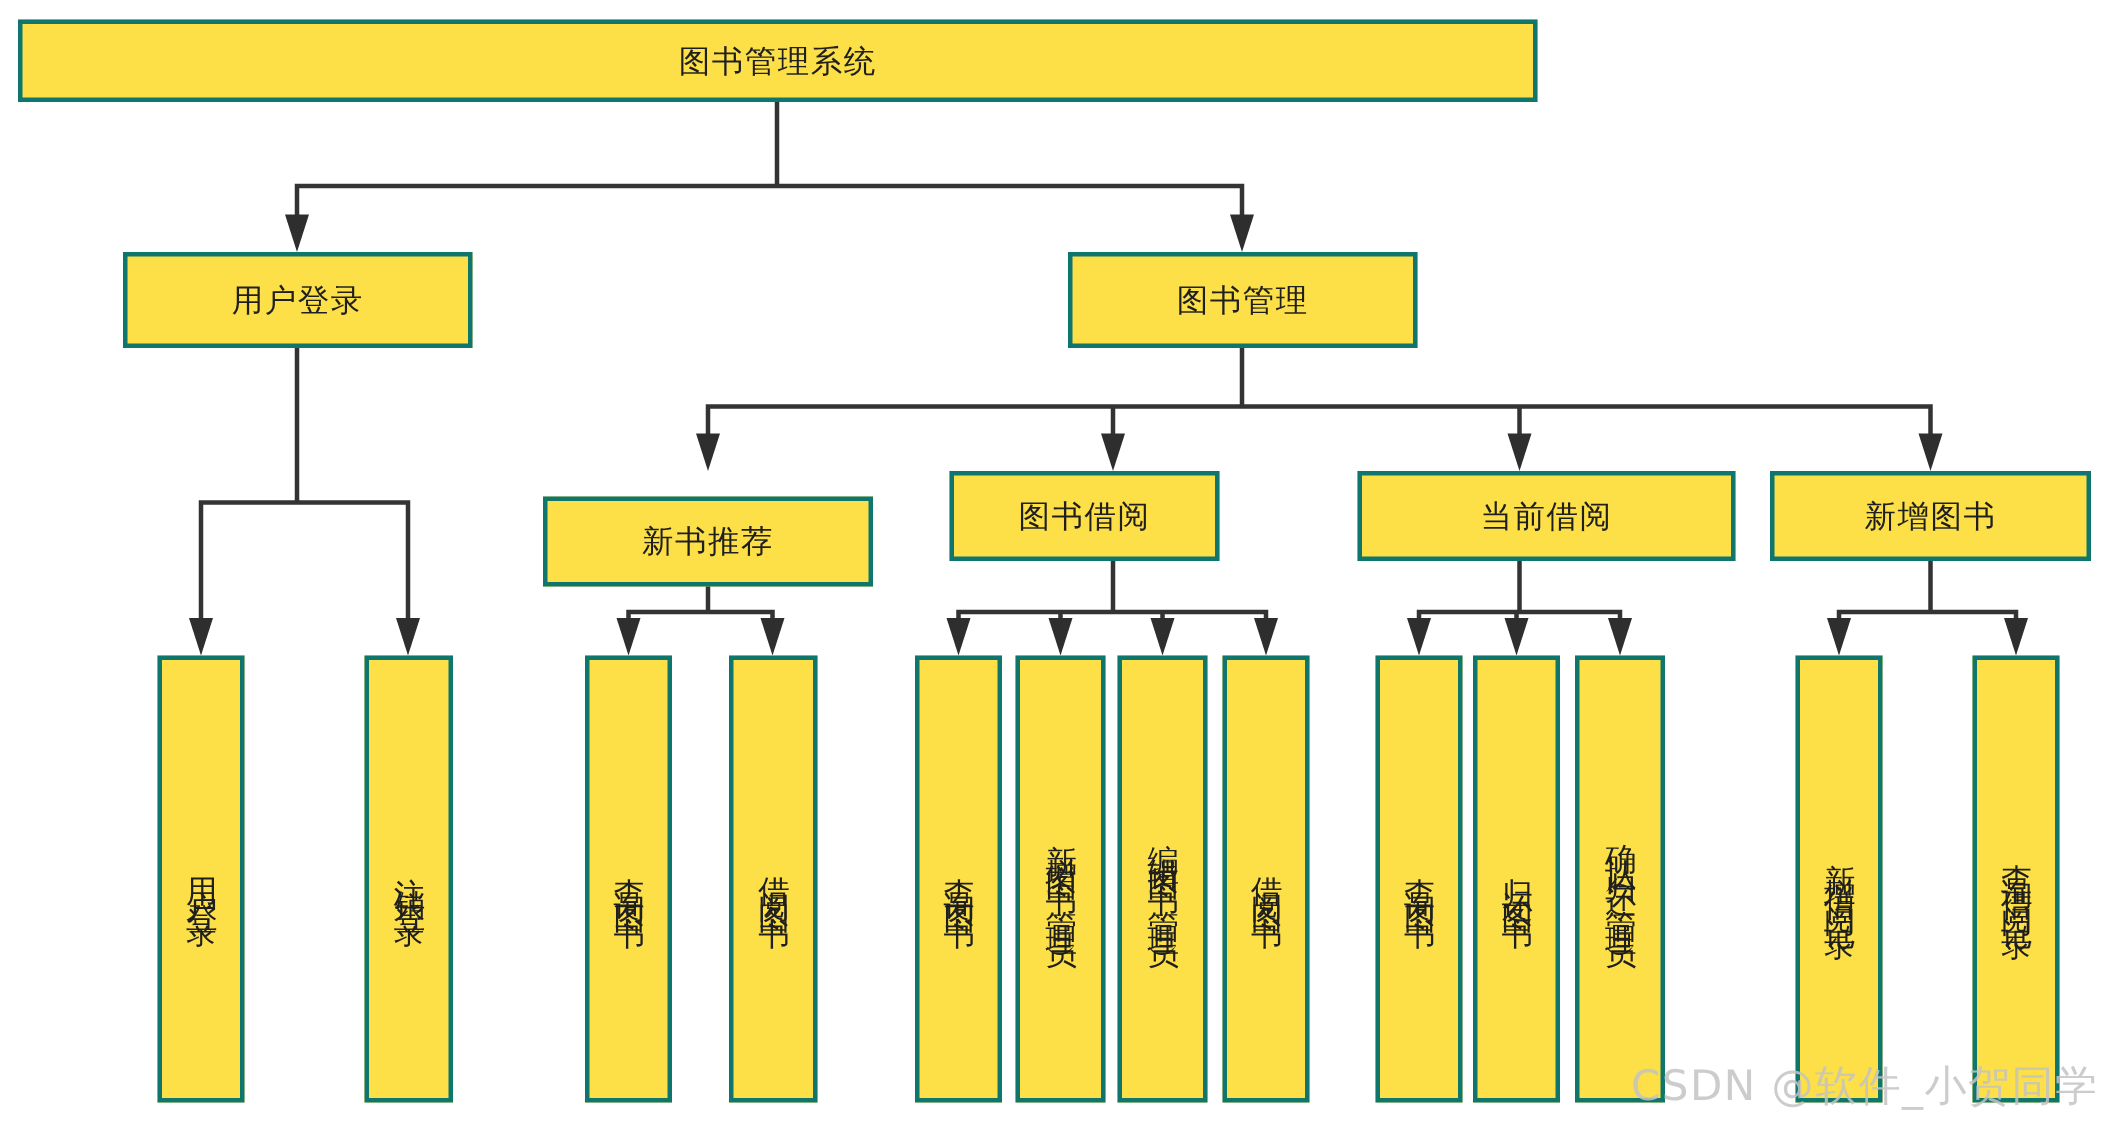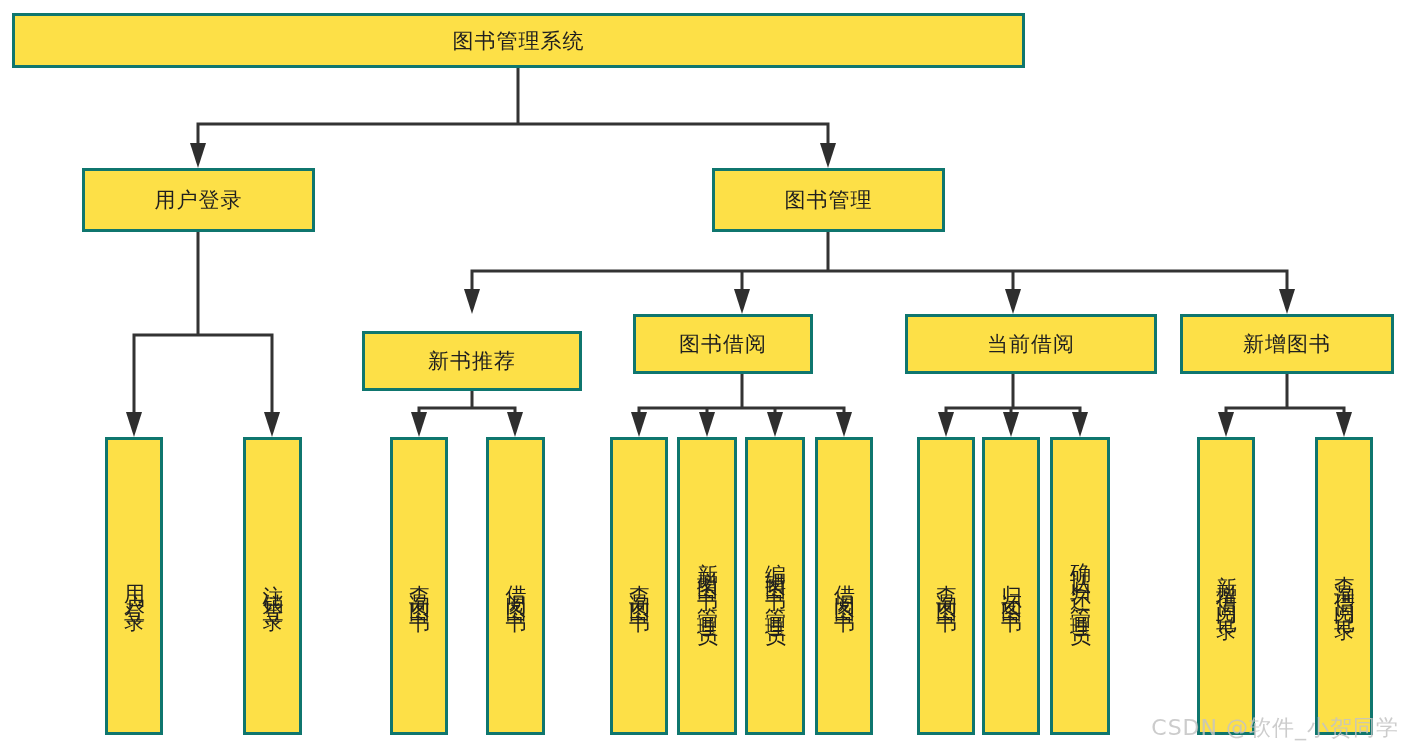--- a/index.html
+++ b/index.html
@@ -52,21 +52,21 @@
     text-orientation: mixed;
     font-size: 21px;
     letter-spacing: 9px;
     line-height: 1;
     white-space: nowrap;
   }
   .watermark {
     position: absolute;
     right: 6px;
     bottom: 4px;
-    font-size: 22px;
+    font-size: 28px;
     color: rgba(195, 195, 195, 0.85);
     letter-spacing: 1px;
     z-index: 3;
     white-space: nowrap;
     text-align: right;
   }
 </style>
 </head>
 <body>
 

